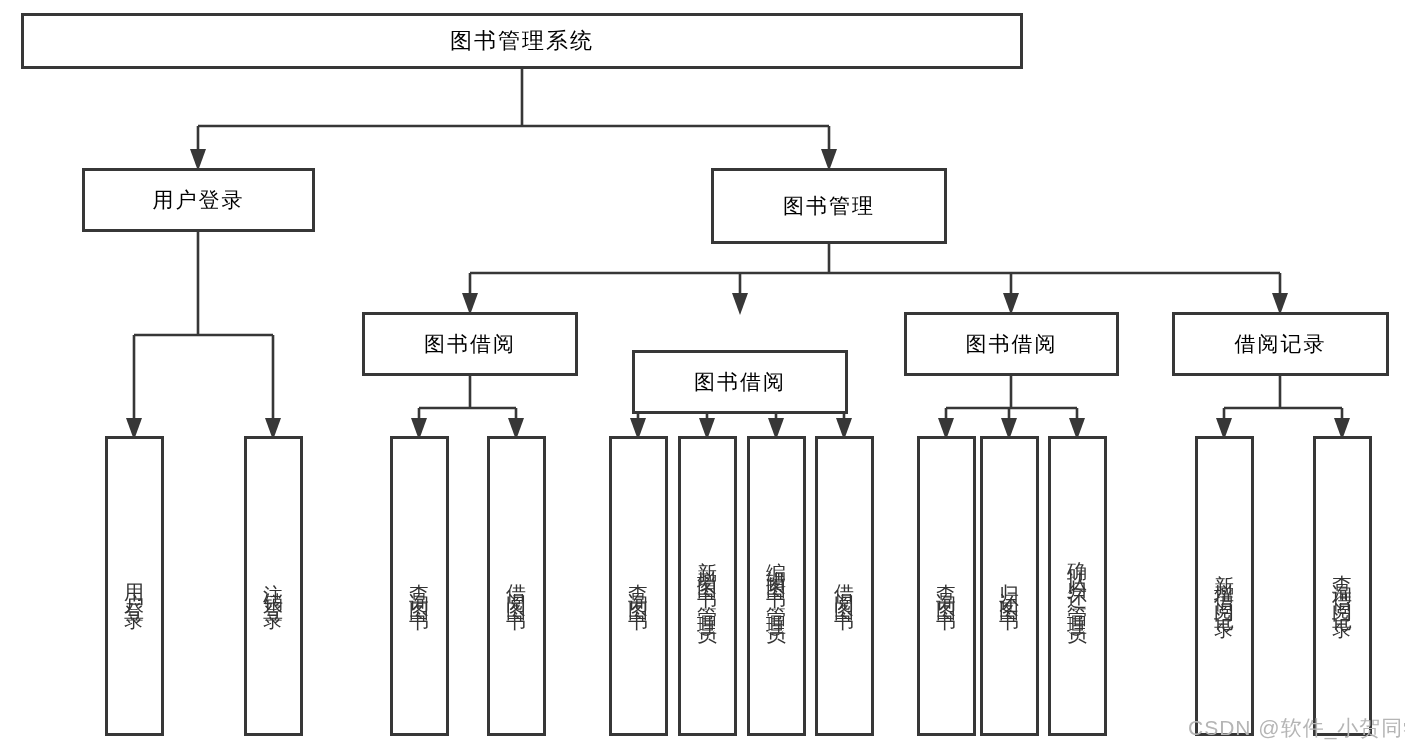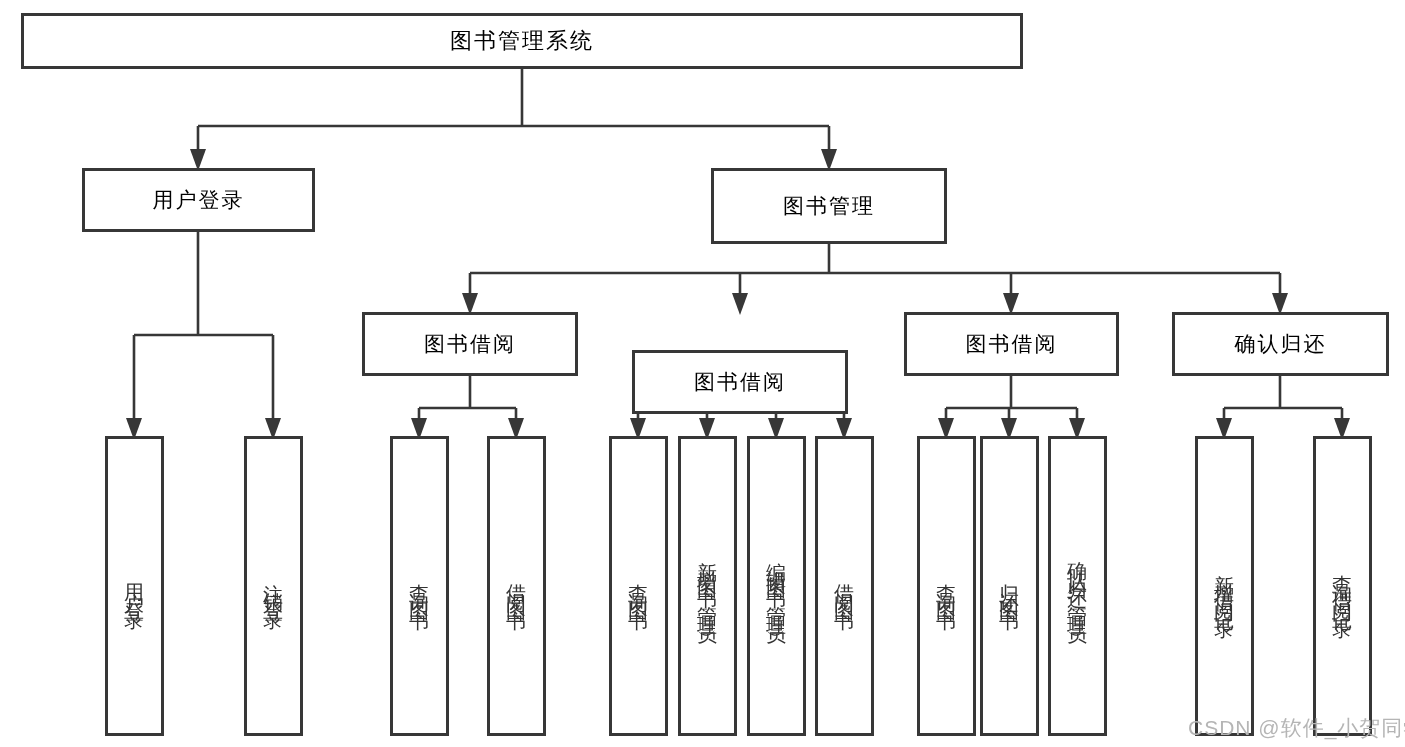--- a/index.html
+++ b/index.html
@@ -109,21 +109,21 @@
   <div class="box" style="left:362px; top:312px; width:216px; height:64px;">
     <span>图书借阅</span>
   </div>
   <div class="box" style="left:632px; top:312px; width:216px; height:64px;margin-top:38px;">
     <span>图书借阅</span>
   </div>
   <div class="box" style="left:904px; top:312px; width:215px; height:64px;">
     <span>图书借阅</span>
   </div>
   <div class="box" style="left:1172px; top:312px; width:217px; height:64px;">
-    <span>确认归还</span>
+    <span>借阅记录</span>
   </div>
 
   <div class="leaf" style="left:105px;">
     <span>用户登录</span>
   </div>
   <div class="leaf" style="left:244px;">
     <span>注销登录</span>
   </div>
 
   <div class="leaf" style="left:390px;">

